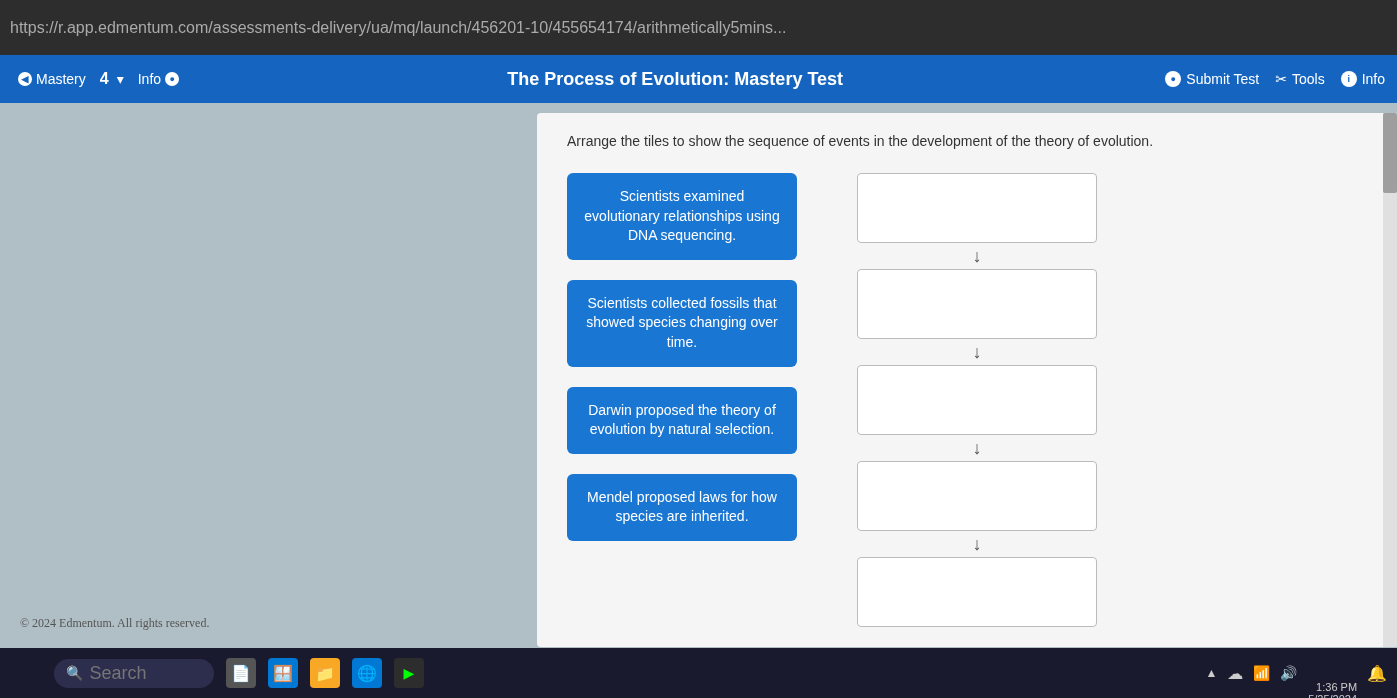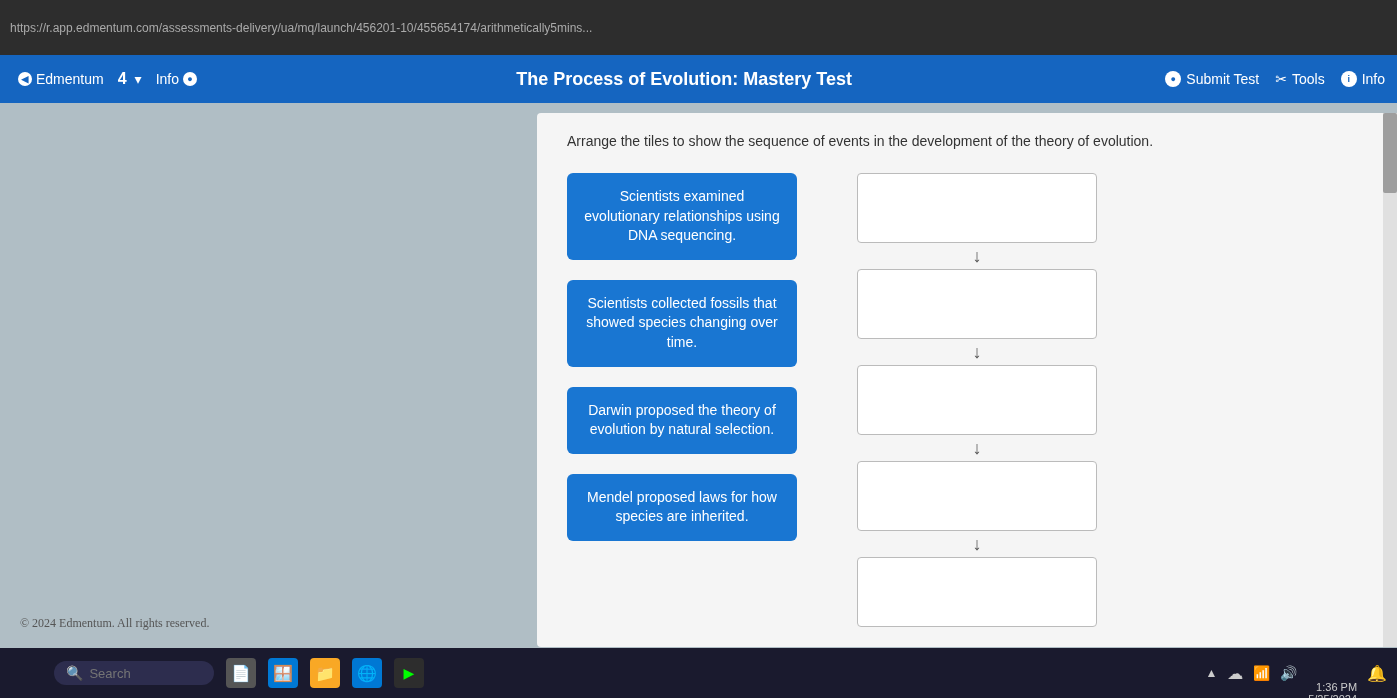--- a/index.html
+++ b/index.html
@@ -241,21 +241,21 @@
       border-radius: 16px;
       padding: 4px 12px;
       gap: 6px;
       width: 160px;
     }
 
     .taskbar-search input {
       background: none;
       border: none;
       color: #aaa;
-      font-size: 13px;
+      font-size: 18px;
       outline: none;
       width: 100%;
     }
 
     .taskbar-spacer { flex: 1; }
 
     .taskbar-right {
       display: flex;
       align-items: center;
       gap: 10px;
@@ -297,29 +297,29 @@
       justify-content: center;
       font-size: 18px;
       cursor: pointer;
     }
   </style>
 </head>
 <body>
 
 <div class="browser-chrome">
 
-  <div style="color:#aaa; font-size:12px; flex:1; overflow:hidden; white-space:nowrap; text-overflow:ellipsis;">
+  <div style="color:#aaa; font-size:16px; flex:1; overflow:hidden; white-space:nowrap; text-overflow:ellipsis;">
     <span>https://r.app.edmentum.com/assessments-delivery/ua/mq/launch/456201-10/455654174/arithmetically5mins...</span>
   </div>
 </div>
 
 <div class="app-header">
   <button class="nav-btn">
     <span class="circle-icon">◀</span>
-    <span>Edmentum</span>
+    <span>Mastery</span>
   </button>
 
   <span class="page-num">4</span>
   <span style="color:#fff; font-size:14px;">▾</span>
 
   <button class="nav-btn">
     <span>Info</span>
     <span class="circle-icon">●</span>
   </button>
 

